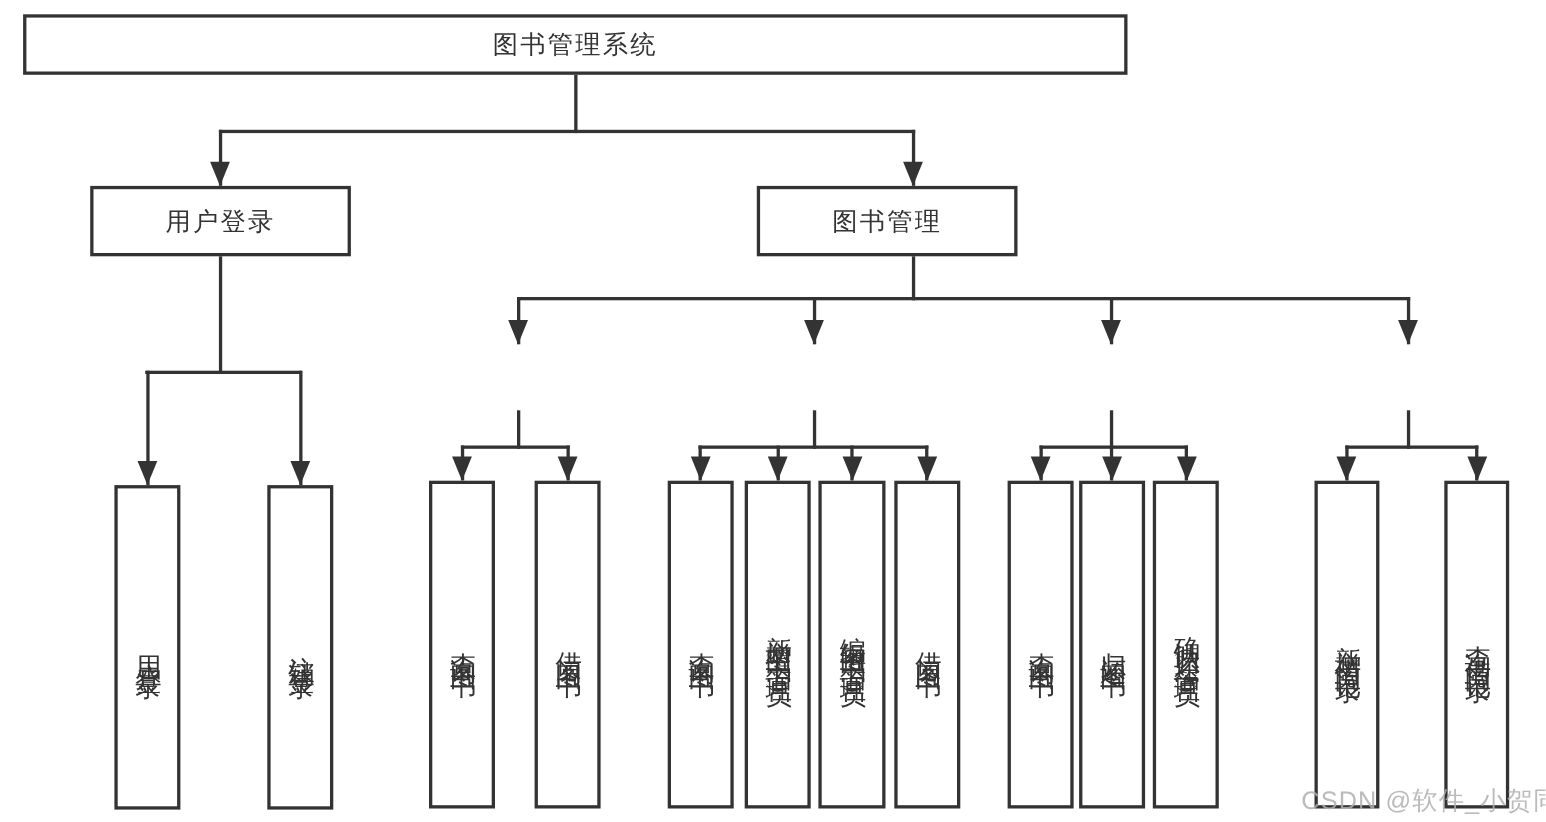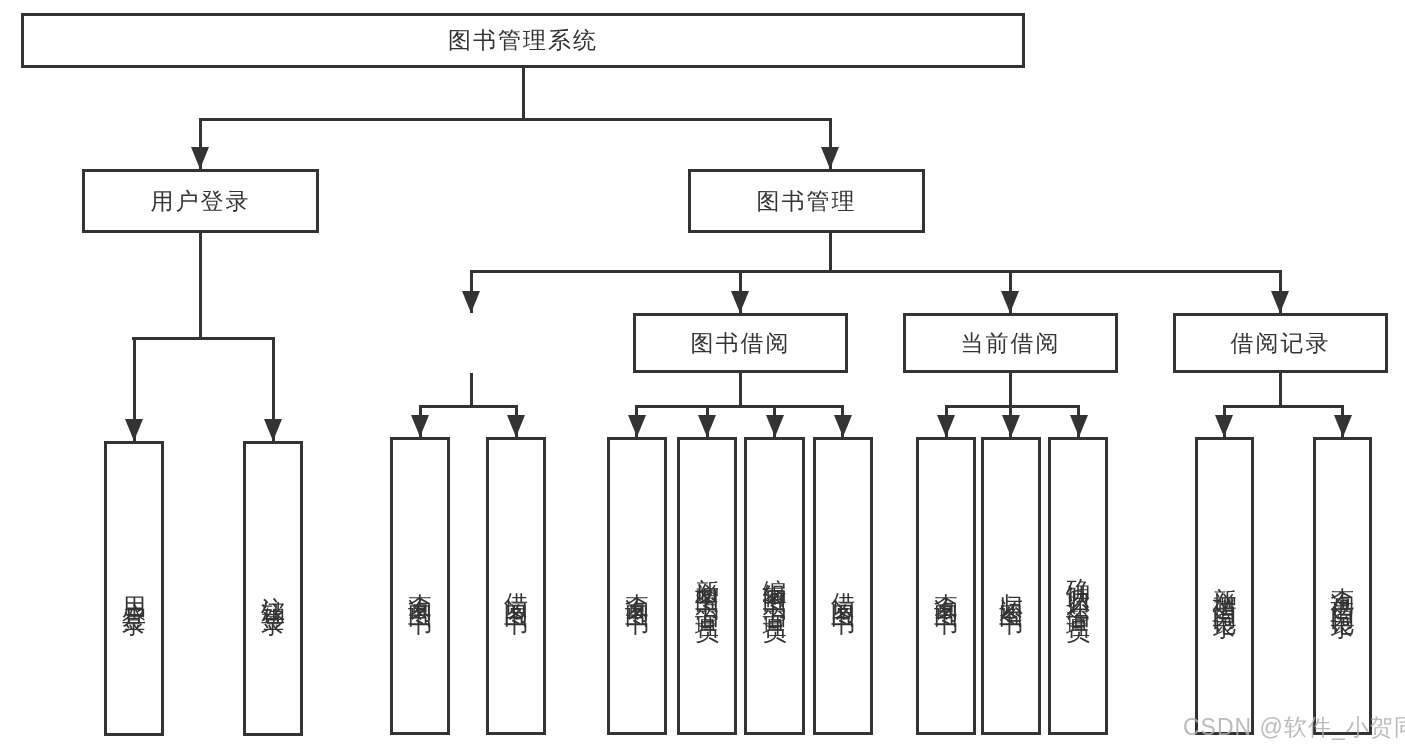--- a/index.html
+++ b/index.html
@@ -85,23 +85,20 @@
   <div class="hl" style="left:470px;top:270px;width:812px;"></div>
   <div class="vl" style="left:469.5px;top:270px;height:43px;"></div>
   <div class="arr" style="left:462px;top:291px;"></div>
   <div class="vl" style="left:738.5px;top:270px;height:43px;"></div>
   <div class="arr" style="left:731px;top:291px;"></div>
   <div class="vl" style="left:1008.5px;top:270px;height:43px;"></div>
   <div class="arr" style="left:1001px;top:291px;"></div>
   <div class="vl" style="left:1278.5px;top:270px;height:43px;"></div>
   <div class="arr" style="left:1271px;top:291px;"></div>
 
-  <div class="node" style="left:633px;top:313px;width:215px;height:60px;">图书借阅</div>
-  <div class="node" style="left:903px;top:313px;width:215px;height:60px;">当前借阅</div>
-  <div class="node" style="left:1173px;top:313px;width:215px;height:60px;">借阅记录</div>
 
   <div class="vl" style="left:469.5px;top:373px;height:35px;"></div>
   <div class="hl" style="left:418.5px;top:405px;width:99px;"></div>
   <div class="vl" style="left:418.5px;top:405px;height:32px;"></div>
   <div class="arr" style="left:411px;top:415px;"></div>
   <div class="vl" style="left:514.5px;top:405px;height:32px;"></div>
   <div class="arr" style="left:507px;top:415px;"></div>
 
   <div class="vl" style="left:738.5px;top:373px;height:35px;"></div>
   <div class="hl" style="left:635px;top:405px;width:209px;"></div>

